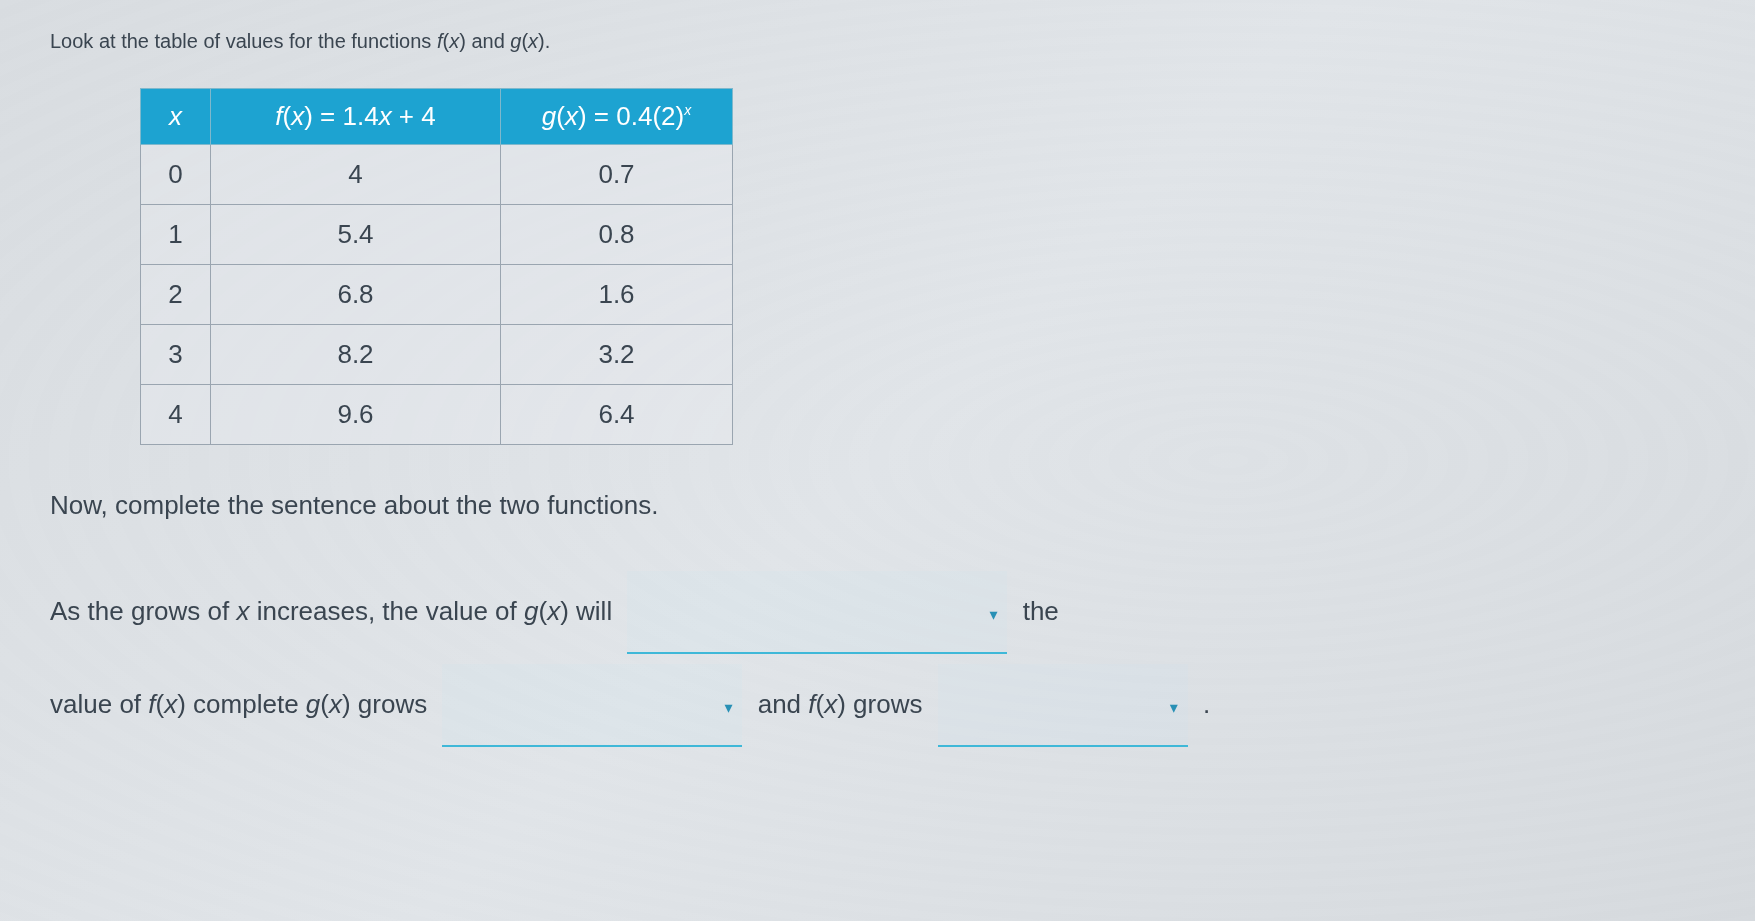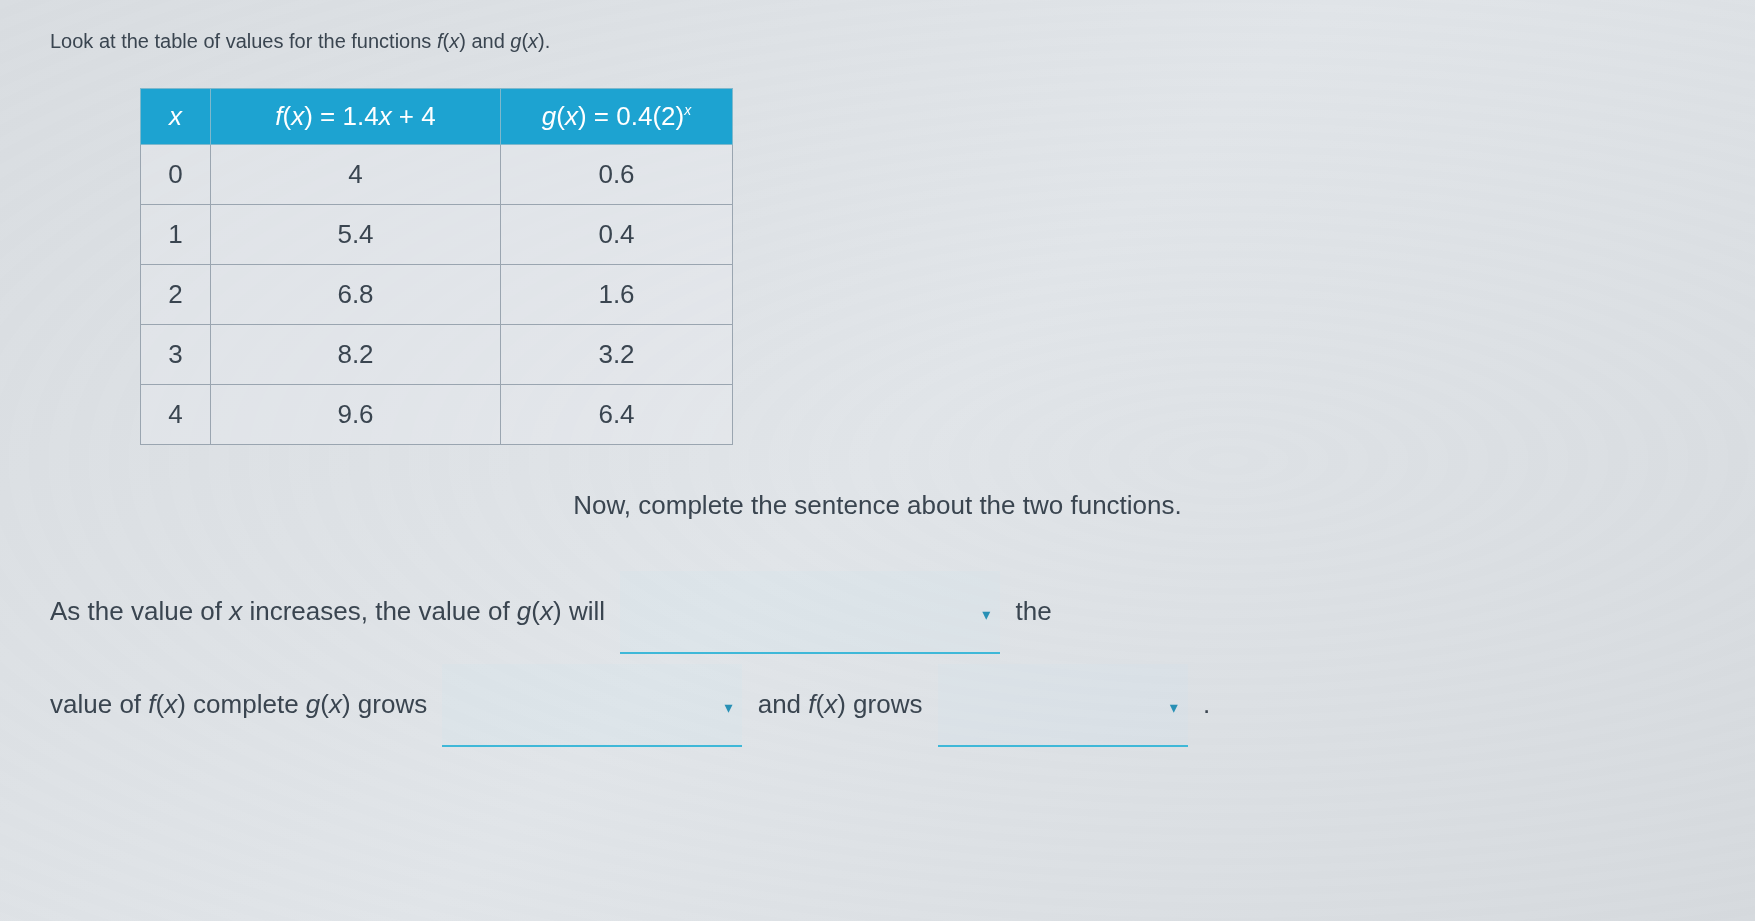--- a/index.html
+++ b/index.html
@@ -83,21 +83,20 @@
     }
     td {
       padding: 14px 18px;
       color: #3a4550;
       background: rgba(232, 236, 240, 0.4);
     }
     .prompt-text {
       font-size: 26px;
       color: #3a4550;
       margin-bottom: 50px;
-      text-align: center;
     }
     .sentence-block {
       font-size: 26px;
       color: #3a4550;
       line-height: 2.8;
     }
     .sentence-block .fn {
       font-style: italic;
     }
     .sentence-block .var {
@@ -149,26 +148,26 @@
           </th>
           <th>
             <span class="fn">g</span>(<span class="var">x</span>)<span> = 0.4(2)</span><span class="sup">x</span>
           </th>
         </tr>
       </thead>
       <tbody>
         <tr>
           <td>0</td>
           <td>4</td>
-          <td>0.6</td>
+          <td>0.7</td>
         </tr>
         <tr>
           <td>1</td>
           <td>5.4</td>
-          <td>0.4</td>
+          <td>0.8</td>
         </tr>
         <tr>
           <td>2</td>
           <td>6.8</td>
           <td>1.6</td>
         </tr>
         <tr>
           <td>3</td>
           <td>8.2</td>
           <td>3.2</td>
@@ -179,21 +178,21 @@
           <td>6.4</td>
         </tr>
       </tbody>
     </table>
   </div>
 
   <div class="prompt-text">Now, complete the sentence about the two functions.</div>
 
   <div class="sentence-block">
     <div>
-      <span>As the value of </span><span class="var">x</span><span> increases, the value of </span><span class="fn">g</span>(<span class="var">x</span>)<span> will</span>
+      <span>As the grows of </span><span class="var">x</span><span> increases, the value of </span><span class="fn">g</span>(<span class="var">x</span>)<span> will</span>
       <span class="dropdown wide"><span class="caret">▾</span></span>
       <span> the</span>
     </div>
     <div class="line2">
       <span>value of </span><span class="fn">f</span>(<span class="var">x</span>)<span> complete </span><span class="fn">g</span>(<span class="var">x</span>)<span> grows</span>
       <span class="dropdown"><span class="caret">▾</span></span>
       <span> and </span><span class="fn">f</span>(<span class="var">x</span>)<span> grows</span>
       <span class="dropdown narrow"><span class="caret">▾</span></span><span> .</span>
     </div>
   </div>

